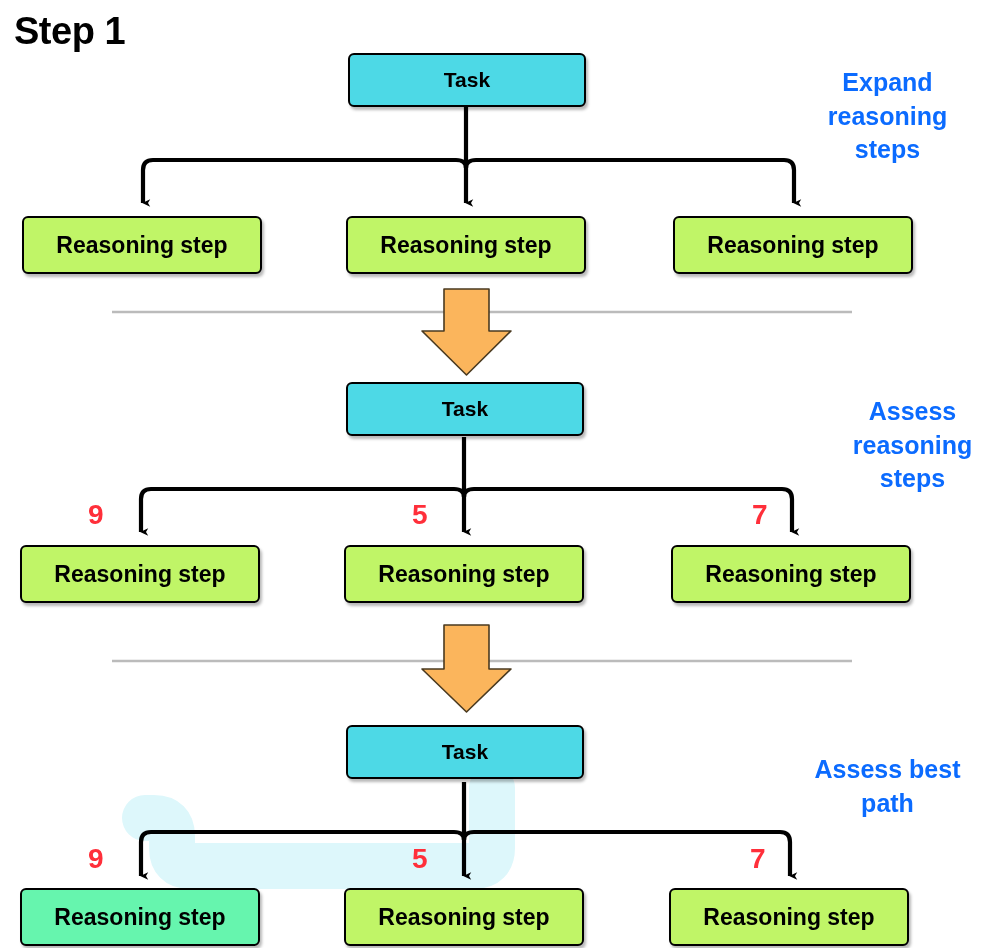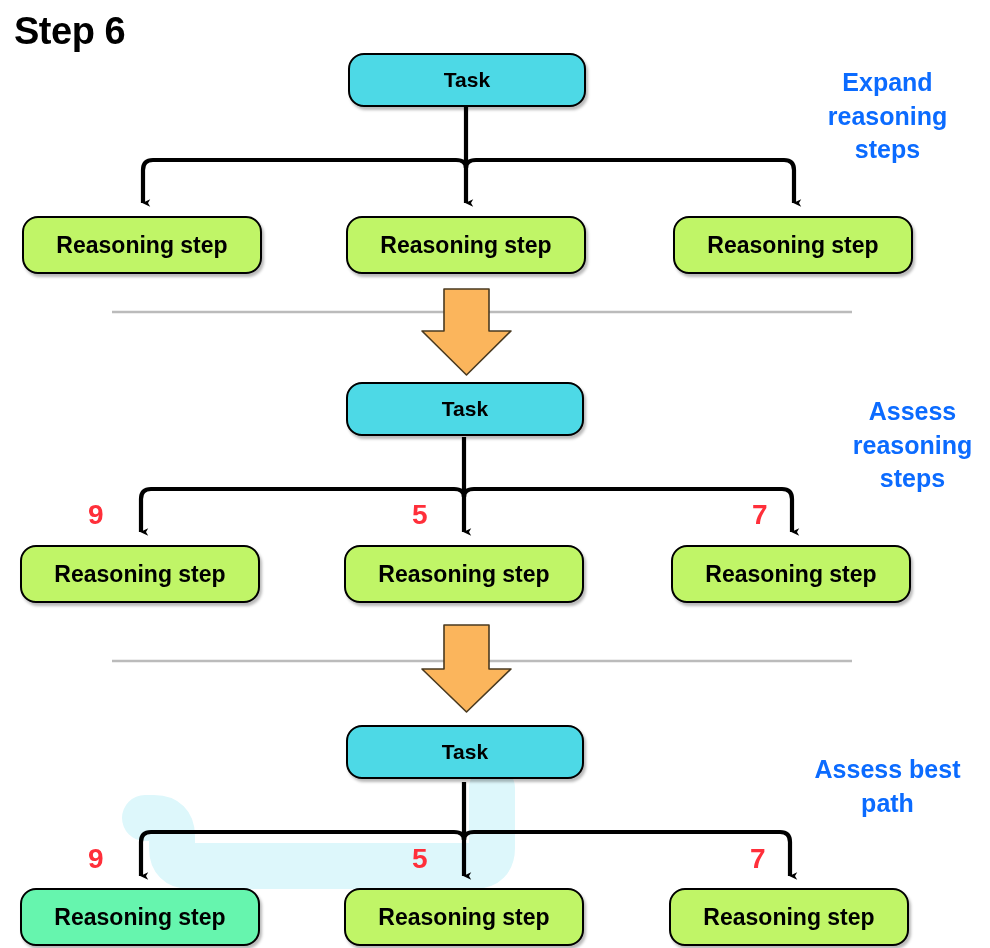--- a/index.html
+++ b/index.html
@@ -31,21 +31,21 @@
     font-weight: bold;
     color: #000000;
     letter-spacing: -0.5px;
     white-space: nowrap;
   }
 
   .node {
     position: absolute;
     box-sizing: border-box;
     border: 2px solid #000000;
-    border-radius: 16px;
+    border-radius: 6px;
     display: flex;
     align-items: center;
     justify-content: center;
     font-weight: bold;
     color: #000000;
     white-space: nowrap;
     box-shadow: 2px 3px 3px rgba(0,0,0,0.28);
   }
   .node-task {
     background: #4DD9E6;
@@ -113,21 +113,21 @@
     <path d="M 444,625 L 489,625 L 489,669 L 511,669 L 466.5,712 L 422,669 L 444,669 Z" fill="#FBB55C" stroke="#4a3a20" stroke-width="1.6" stroke-linejoin="round"></path>
 
     <g fill="none" stroke="#000000" stroke-width="4.2" stroke-linecap="butt">
       <path d="M 464,782 L 464,840"></path>
       <path d="M 464,840 Q 464,832 454,832 L 151,832 Q 141,832 141,842 L 141,876" marker-end="url(#arrowhead)"></path>
       <path d="M 464,840 L 464,876" marker-end="url(#arrowhead)"></path>
       <path d="M 464,840 Q 464,832 474,832 L 780,832 Q 790,832 790,842 L 790,876" marker-end="url(#arrowhead)"></path>
     </g>
   </svg>
 
-  <div class="page-title">Step 6</div>
+  <div class="page-title">Step 1</div>
 
   <div class="node node-task" style="left:348px; top:53px; width:238px; height:54px;">Task</div>
 
   <div class="node node-step" style="left:22px; top:216px; width:240px; height:58px;">Reasoning step</div>
   <div class="node node-step" style="left:346px; top:216px; width:240px; height:58px;">Reasoning step</div>
   <div class="node node-step" style="left:673px; top:216px; width:240px; height:58px;">Reasoning step</div>
 
   <div class="annotation" style="left:800px; top:66px; width:175px;">Expand
 reasoning
 steps</div>

